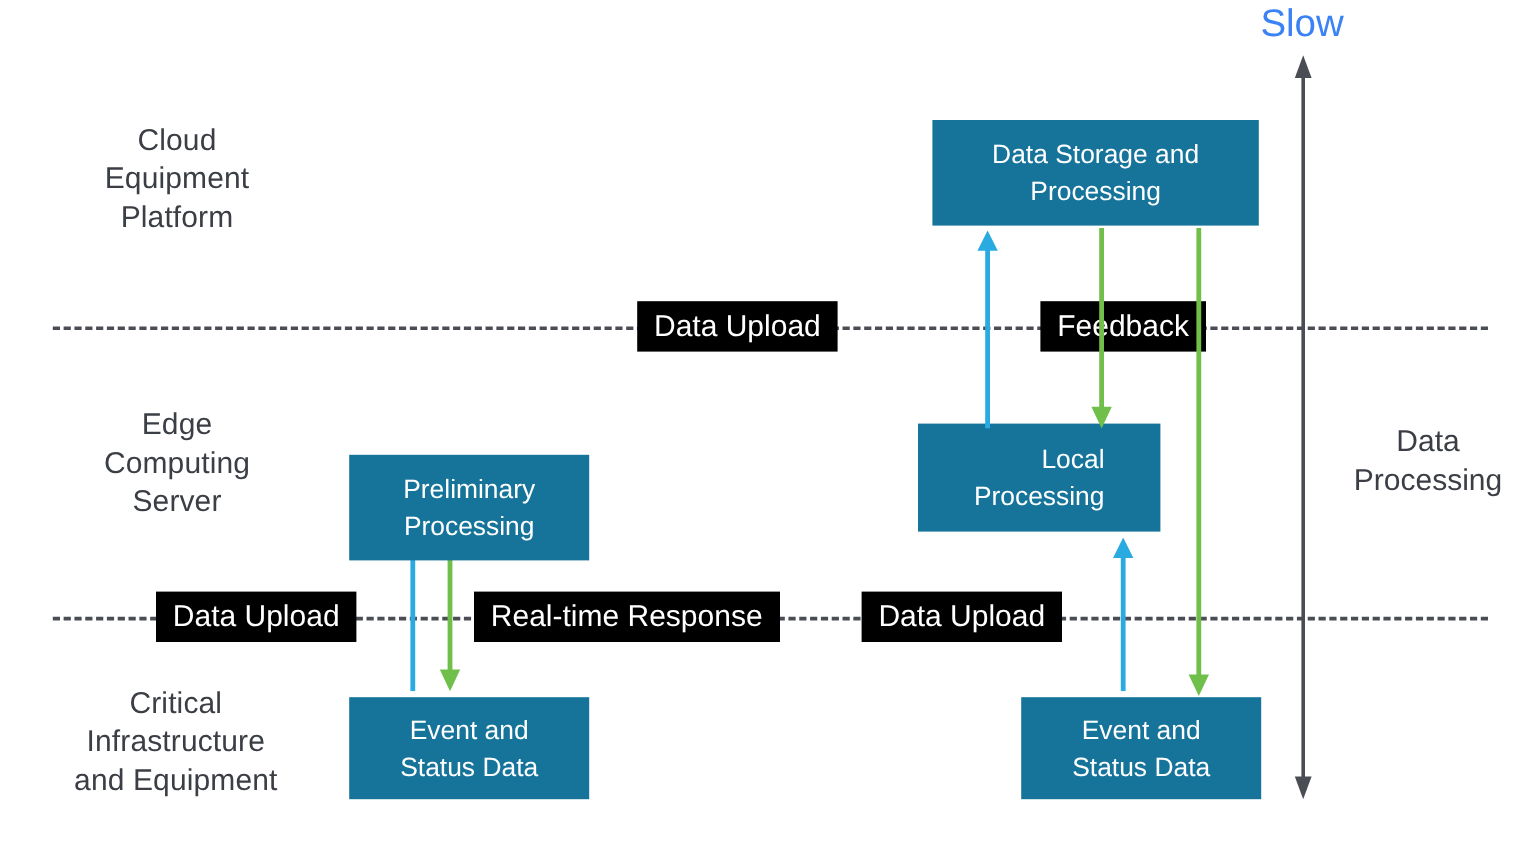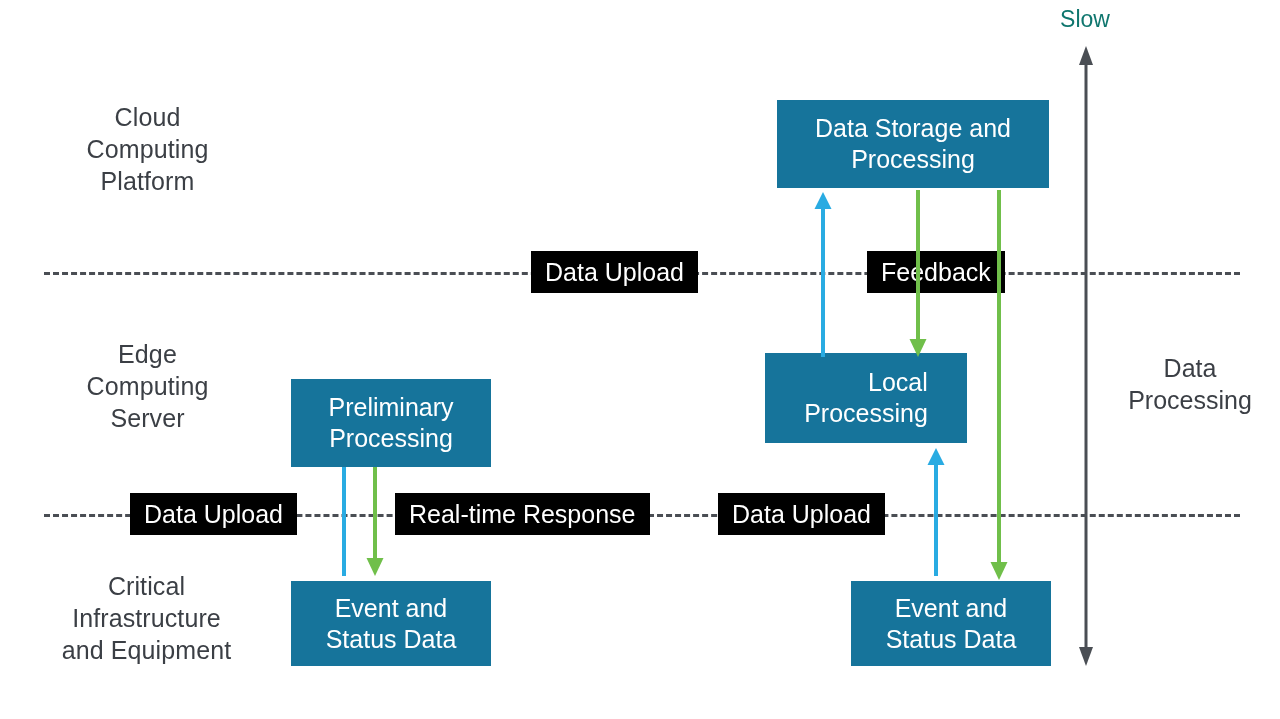--- a/index.html
+++ b/index.html
@@ -41,21 +41,21 @@
 
   
   .proc-box {
     position: absolute;
     background: #16749b;
     color: #ffffff;
     display: flex;
     align-items: center;
     justify-content: center;
     text-align: center;
-    font-size: 25px;
+    font-size: 22px;
     line-height: 31px;
     white-space: pre-line;
     box-sizing: border-box;
     padding: 2px 9px;
     z-index: 5;
   }
 
   
   .flow-chip {
     position: absolute;
@@ -83,40 +83,40 @@
   .flow-arrow svg { display: block; }
 
   
   .axis-arrow {
     position: absolute;
     z-index: 2;
   }
   .axis-cap {
     position: absolute;
     text-align: center;
-    font-size: 23px;
+    font-size: 32px;
     line-height: 30px;
-    color: #0f766e;
+    color: #3b82f6;
   }
   .axis-side-label {
     position: absolute;
     text-align: center;
     font-size: 25px;
     line-height: 32px;
     color: #3b3f45;
     white-space: pre-line;
   }
 </style>
 </head>
 <body>
 
 <div id="canvas">
 
   <div class="tier-label" style="left:40px; top:101px; width:215px;">Cloud
-Computing
+Equipment
 Platform</div>
 
   <div class="tier-label" style="left:40px; top:338px; width:215px;">Edge
 Computing
 Server</div>
 
   <div class="tier-label" style="left:24px; top:570px; width:245px;">Critical
 Infrastructure
 and Equipment</div>
 

